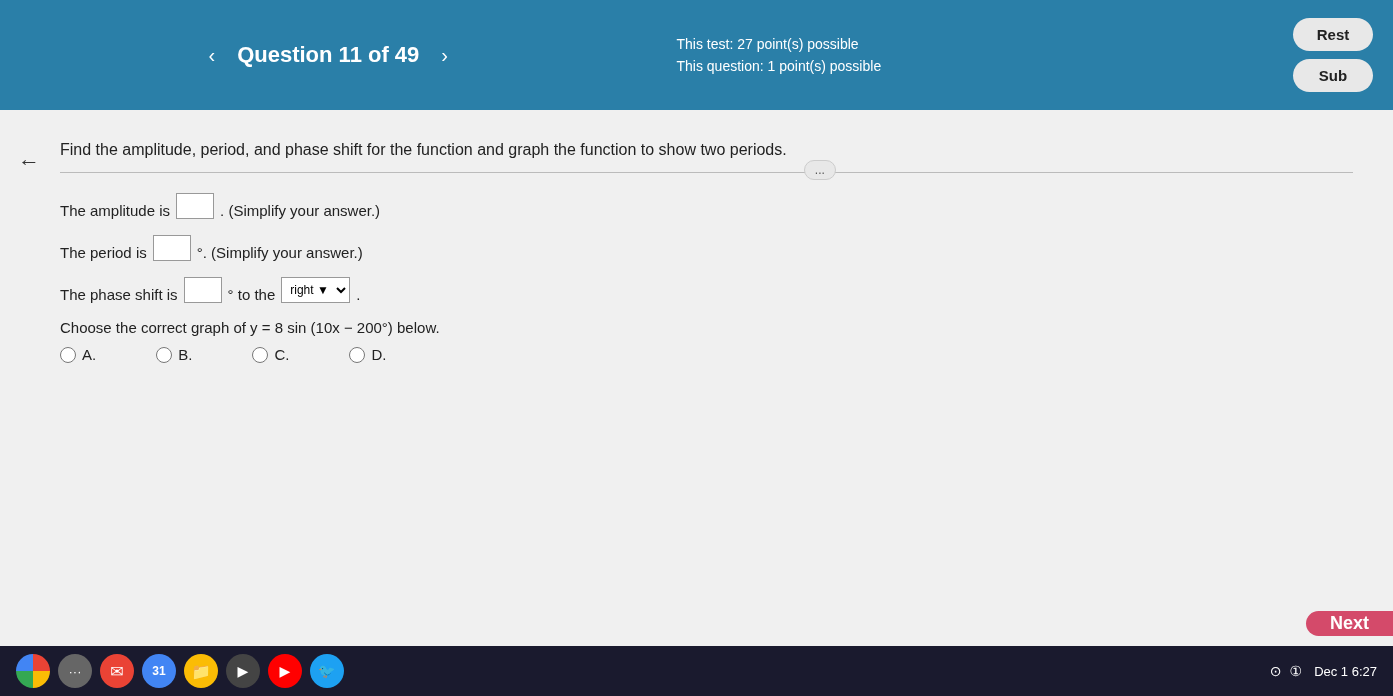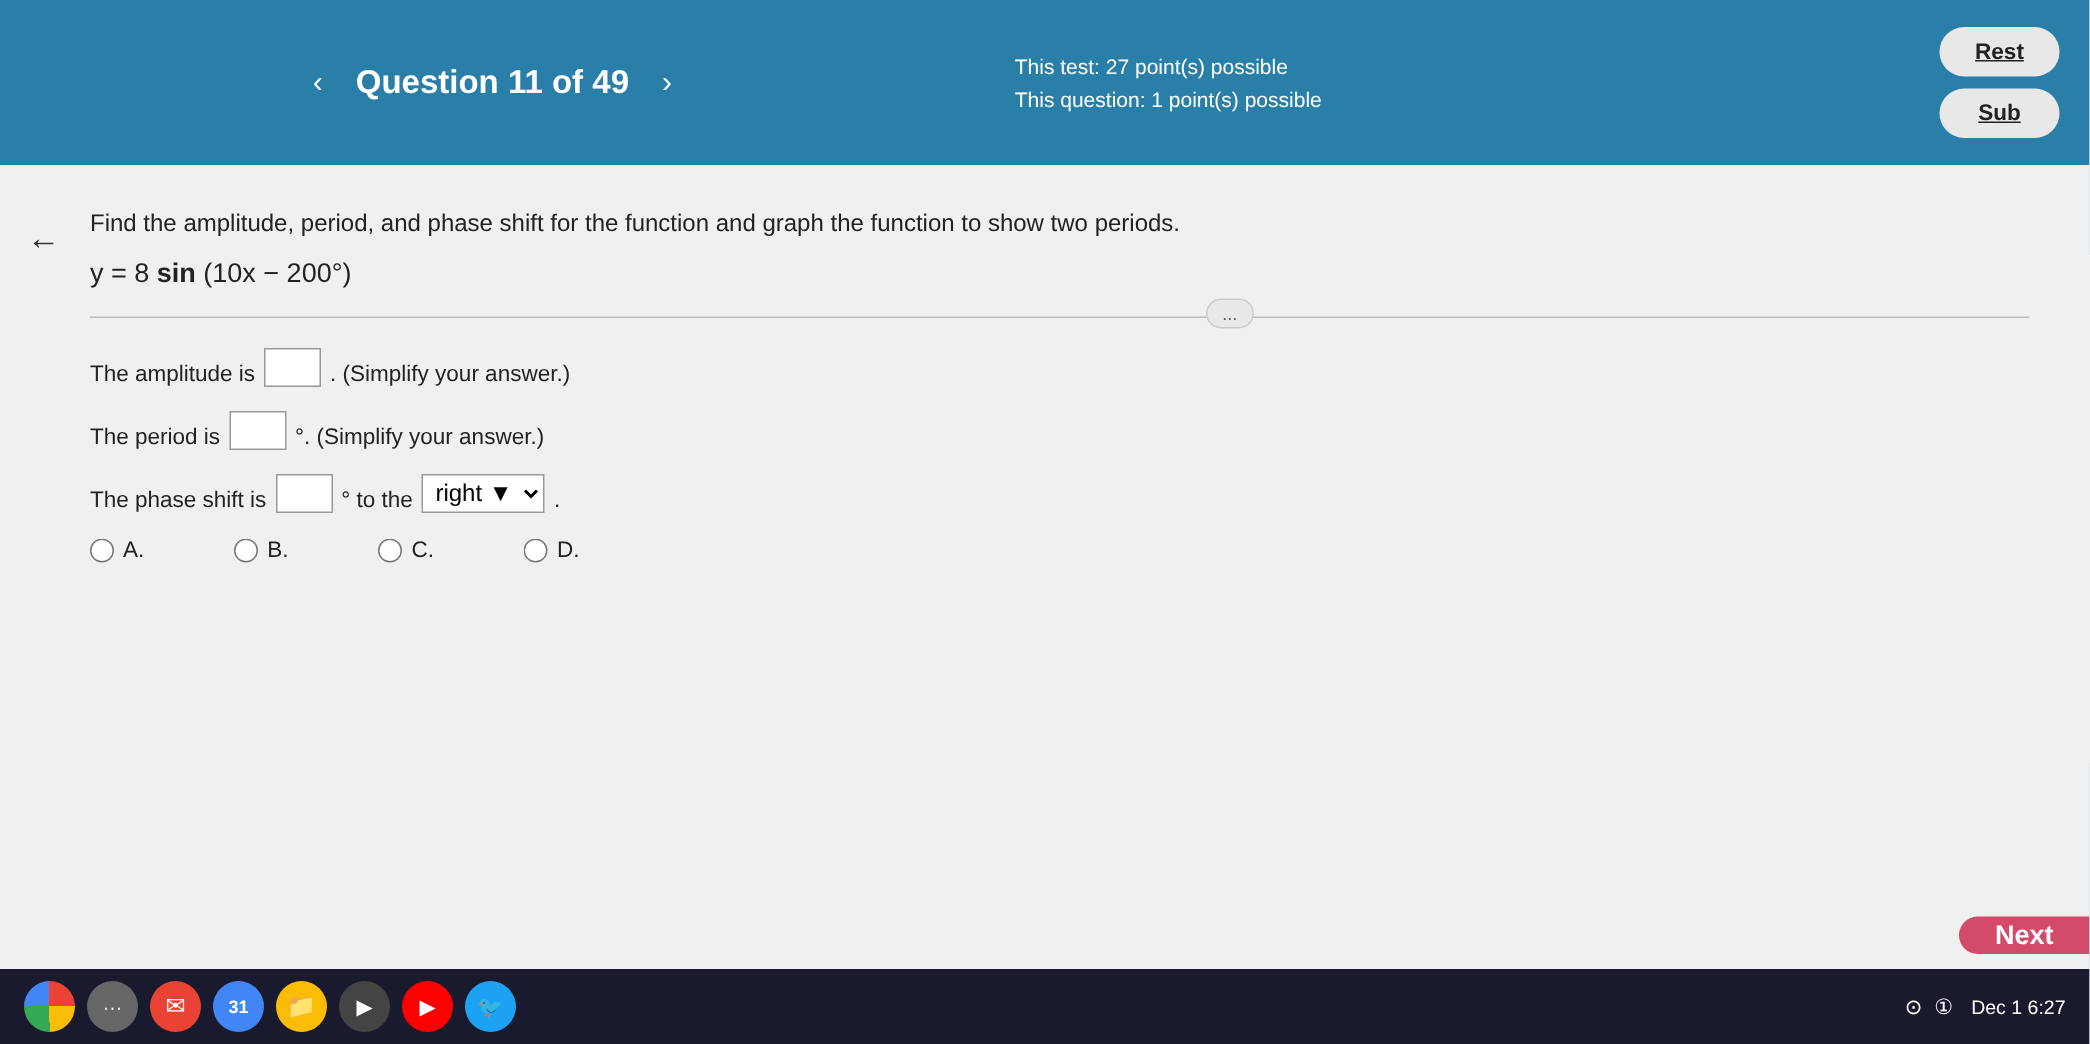--- a/index.html
+++ b/index.html
@@ -67,21 +67,20 @@
       background: #e8e8e8;
       border: none;
       border-radius: 20px;
       padding: 8px 20px;
       font-size: 15px;
       font-weight: bold;
       cursor: pointer;
       color: #222;
       min-width: 80px;
       text-align: center;
-      text-decoration: underline;
     }
 
     
     .main-content {
       background: #f0f0f0;
       margin: 0;
       width: 100%;
       height: calc(696px - 110px - 50px);
       padding: 28px 40px 20px 60px;
       position: relative;
@@ -147,21 +146,21 @@
       background: white;
       font-size: 14px;
       text-align: center;
       outline: none;
     }
 
     .select-dir {
       border: 1px solid #999;
       background: white;
       height: 26px;
-      font-size: 16px;
+      font-size: 12px;
       padding: 0 4px;
       cursor: pointer;
     }
 
     .graph-section {
       margin-top: 10px;
     }
 
     .graph-label {
       font-size: 15px;
@@ -280,23 +279,20 @@
     <button class="header-btn">Rest</button>
     <button class="header-btn">Sub</button>
   </div>
 </div>
 
 <div class="main-content">
   <span class="back-arrow">←</span>
 
   <p class="question-text">Find the amplitude, period, and phase shift for the function and graph the function to show two periods.</p>
 
-  <p class="equation">
-    y = 8 <strong>sin</strong> (10x − 200°)
-  </p>
 
   <div style="position:relative; width:100%;">
     <hr class="divider">
     <button class="dots-btn">...</button>
   </div>
 
   <div class="answer-row">
     <span>The amplitude is</span>
     <input class="answer-box-input" type="text" value="" style="">
     <span>. (Simplify your answer.)</span>
@@ -313,20 +309,21 @@
     <input class="answer-box-input" type="text" value="" style="">
     <span>° to the</span>
     <select class="select-dir">
       <option value="right">right ▼</option>
       <option value="left">left</option>
     </select>
     <span>.</span>
   </div>
 
   <div class="graph-section">
+    <p class="graph-label">Choose the correct graph of y = 8 sin (10x − 200°) below.</p>
     <div class="radio-options">
       <label class="radio-option">
         <input type="radio" name="graph" value="A" style="">
         <span>A.</span>
       </label>
       <label class="radio-option">
         <input type="radio" name="graph" value="B" style="">
         <span>B.</span>
       </label>
       <label class="radio-option">

